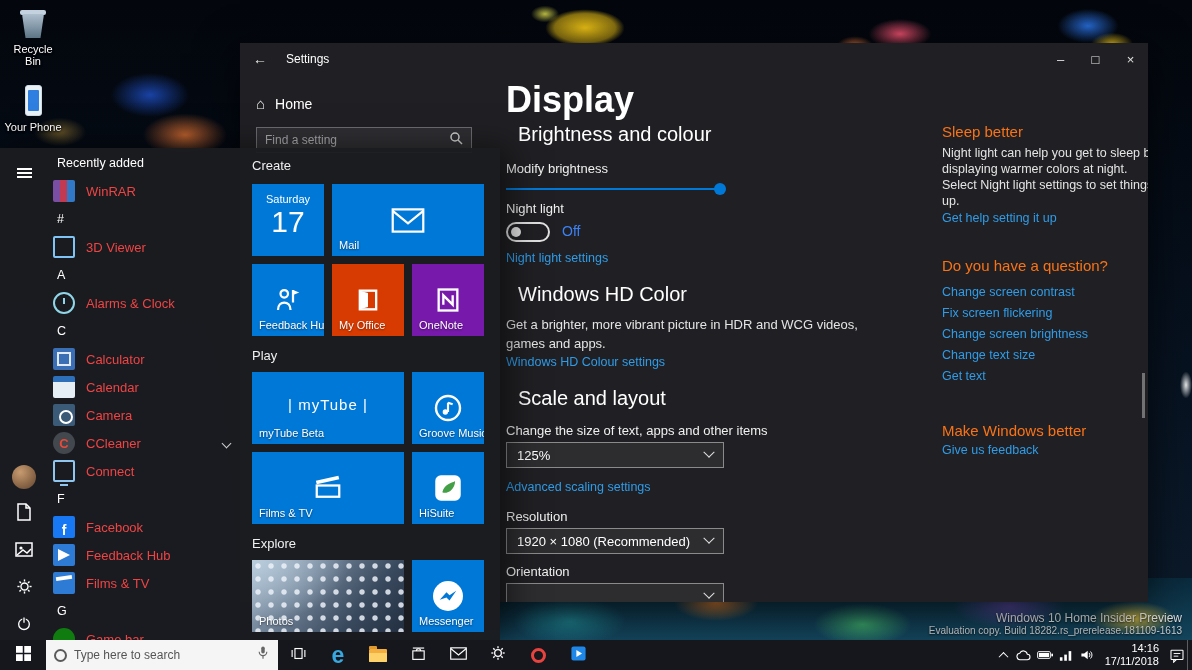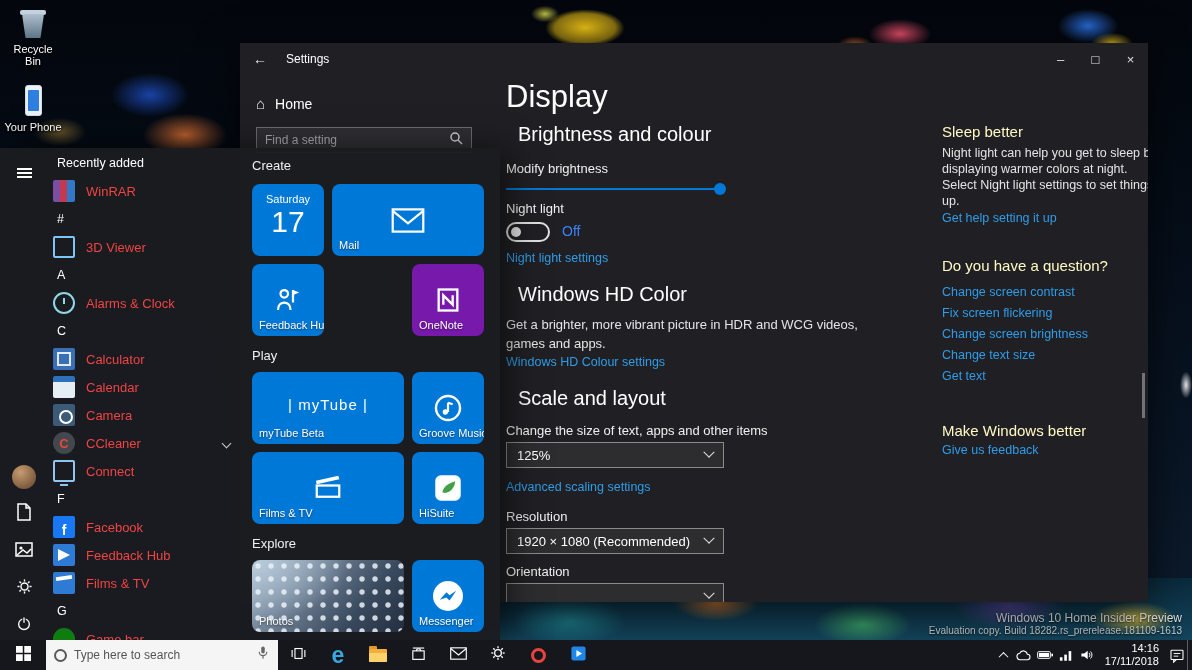--- a/index.html
+++ b/index.html
@@ -60,42 +60,42 @@
     color:#e0e0e0; font-size:13px; }
   .nav-home { position:absolute; left:16px; top:52px; display:flex; align-items:center; gap:10px;
     font-size:14px; color:#fff; }
   .home-glyph { font-size:15px; color:#eee; }
   .find-box { position:absolute; left:16px; top:84px; width:216px; height:26px; background:#2f2f33;
     border:1px solid #6c6c70; border-bottom:1px solid #9a9a9e; display:flex; align-items:center; padding:0 8px; }
   .find-box input { flex:1; border:none; outline:none; background:transparent; color:#ddd; font-size:12px;
     font-family:"Liberation Sans","DejaVu Sans",sans-serif; }
   .find-box input::placeholder { color:#a8a8ac; }
 
-  .sm-title { position:absolute; left:266px; top:36px; font-size:31px; font-weight:400; }
+  .sm-title { position:absolute; left:266px; top:36px; font-size:36px; font-weight:700; }
   .h2 { position:absolute; font-size:20px; font-weight:300; color:#fff;margin-left:12px; }
   .lbl { position:absolute; font-size:13px; color:#f0f0f0; }
   .para { position:absolute; font-size:13px; line-height:19px; color:#e4e4e4; }
   .link { position:absolute; font-size:12.5px; color:#2f9ce8; cursor:pointer; }
 
   .slider { position:absolute; left:266px; top:140px; width:218px; height:12px; }
   .slider-track { position:absolute; left:0; right:0; top:5px; height:2px; background:#0078d7; }
   .slider-thumb { position:absolute; right:-2px; top:0; width:12px; height:12px; border-radius:50%; background:#0078d7; }
 
   .toggle { position:absolute; left:266px; top:179px; width:44px; height:20px; border:2px solid #e0e0e0;
     border-radius:10px; }
   .toggle-knob { position:absolute; left:3px; top:3px; width:10px; height:10px; border-radius:50%; background:#e0e0e0; }
   .toggle-state { position:absolute; left:322px; top:180px; font-size:14px; color:#3b82f6; }
 
   .combo { position:absolute; width:218px; height:26px; background:#2d2d30; border:1px solid #8a8a8a;
     display:flex; align-items:center; justify-content:space-between; padding:0 10px; font-size:13px; color:#fff; }
   .chev { width:8px; height:8px; border-right:1.6px solid #e0e0e0; border-bottom:1.6px solid #e0e0e0;
     transform:rotate(45deg) translate(-2px,-2px); }
   .scrollbar-thumb { position:absolute; right:3px; top:330px; width:3px; height:45px; background:rgba(170,170,170,.6); }
 
-  .help-title { position:absolute; font-size:15px; color:#fef9c3; }
+  .help-title { position:absolute; font-size:15px; color:#f97316; }
   .help-para { position:absolute; width:218px; font-size:12.5px; line-height:16px; color:#e4e4e4; }
 
   
   .start-menu { position:absolute; left:0; top:148px; width:500px; height:492px; z-index:20;
     background:rgba(27,28,32,.97); overflow:hidden; box-shadow:10px 0 30px rgba(0,0,0,.5); color:#fff; }
   .rail-btn { position:absolute; left:0; width:48px; height:34px; display:flex; align-items:center; justify-content:center; }
   .hamburger span { display:block; width:15px; height:2px; background:#fff; margin:2px 0; }
   .avatar { width:24px; height:24px; border-radius:50%;
     background:radial-gradient(circle at 35% 30%, #c79b70, #8a6647 60%, #5d4430); }
 
@@ -128,21 +128,21 @@
   .ic-feedbackhub { background:#2e7bd6; }
   .ic-feedbackhub::after { content:""; position:absolute; left:5px; top:5px; width:0; height:0;
     border-left:12px solid #fff; border-top:6px solid transparent; border-bottom:6px solid transparent; }
   .ic-films { background:#2e7bd6; }
   .ic-films::after { content:""; position:absolute; left:3px; top:4px; width:16px; height:4px; background:#fff;
     transform:rotate(-8deg); }
   .ic-gamebar { background:#107c10; border-radius:50%; }
 
   .tiles { position:absolute; left:244px; top:0; width:256px; height:492px; }
   .group-label { position:absolute; left:8px; font-size:13px; color:#f0f0f0; }
-  .tile { position:absolute; background:#0078d7; overflow:hidden;border-radius:8px; }
+  .tile { position:absolute; background:#0078d7; overflow:hidden; }
   .med { width:72px; height:72px; }
   .wide { width:152px; height:72px; }
   .tile-ic { position:absolute; inset:0; display:flex; align-items:center; justify-content:center; }
   .tile-label { position:absolute; left:7px; bottom:5px; font-size:11px; color:#fff; white-space:nowrap;
     text-shadow:0 1px 2px rgba(0,0,0,.5); }
   .cal-tile { display:flex; flex-direction:column; align-items:center; padding-top:9px; }
   .cal-day { font-size:11px; color:#fff; }
   .cal-date { font-size:30px; font-weight:200; color:#fff; line-height:34px; }
   .mytube-text { position:absolute; inset:0; display:flex; align-items:center; justify-content:center;
     font-size:15px; color:#fff; letter-spacing:1px; padding-bottom:8px; }
@@ -427,20 +427,29 @@
         <div class="tile-ic">
           <svg width="30" height="30" viewBox="0 0 24 24">
               <circle cx="9" cy="7" r="3" fill="none" stroke="#fff" stroke-width="1.8"></circle>
               <path d="M4 20 c0-4 2.5-6 5-6 s5 2 5 6" fill="none" stroke="#fff" stroke-width="1.8"></path>
               <line x1="16" y1="4" x2="16" y2="14" stroke="#fff" stroke-width="1.8"></line>
               <path d="M16 4 l5 2 -5 2 Z" fill="#fff"></path>
             </svg>
         </div>
         <div class="tile-label">Feedback Hub</div>
       </div>
+      <div class="tile med" style="left:88px;top:116px;background:#d83b01;">
+        <div class="tile-ic">
+          <svg width="28" height="28" viewBox="0 0 24 24">
+              <rect x="5" y="4" width="14" height="16" fill="none" stroke="#fff" stroke-width="2"></rect>
+              <path d="M5 4 L12 6 V18 L5 20 Z" fill="#fff"></path>
+            </svg>
+        </div>
+        <div class="tile-label">My Office</div>
+      </div>
       <div class="tile med" style="left:168px;top:116px;background:#7719aa;">
         <div class="tile-ic">
           <svg width="28" height="28" viewBox="0 0 24 24">
               <rect x="4" y="3" width="16" height="18" fill="none" stroke="#fff" stroke-width="2"></rect>
               <path d="M8 16 V8 L16 16 V8" stroke="#fff" fill="none" stroke-width="2"></path>
             </svg>
         </div>
         <div class="tile-label">OneNote</div>
       </div>
 

